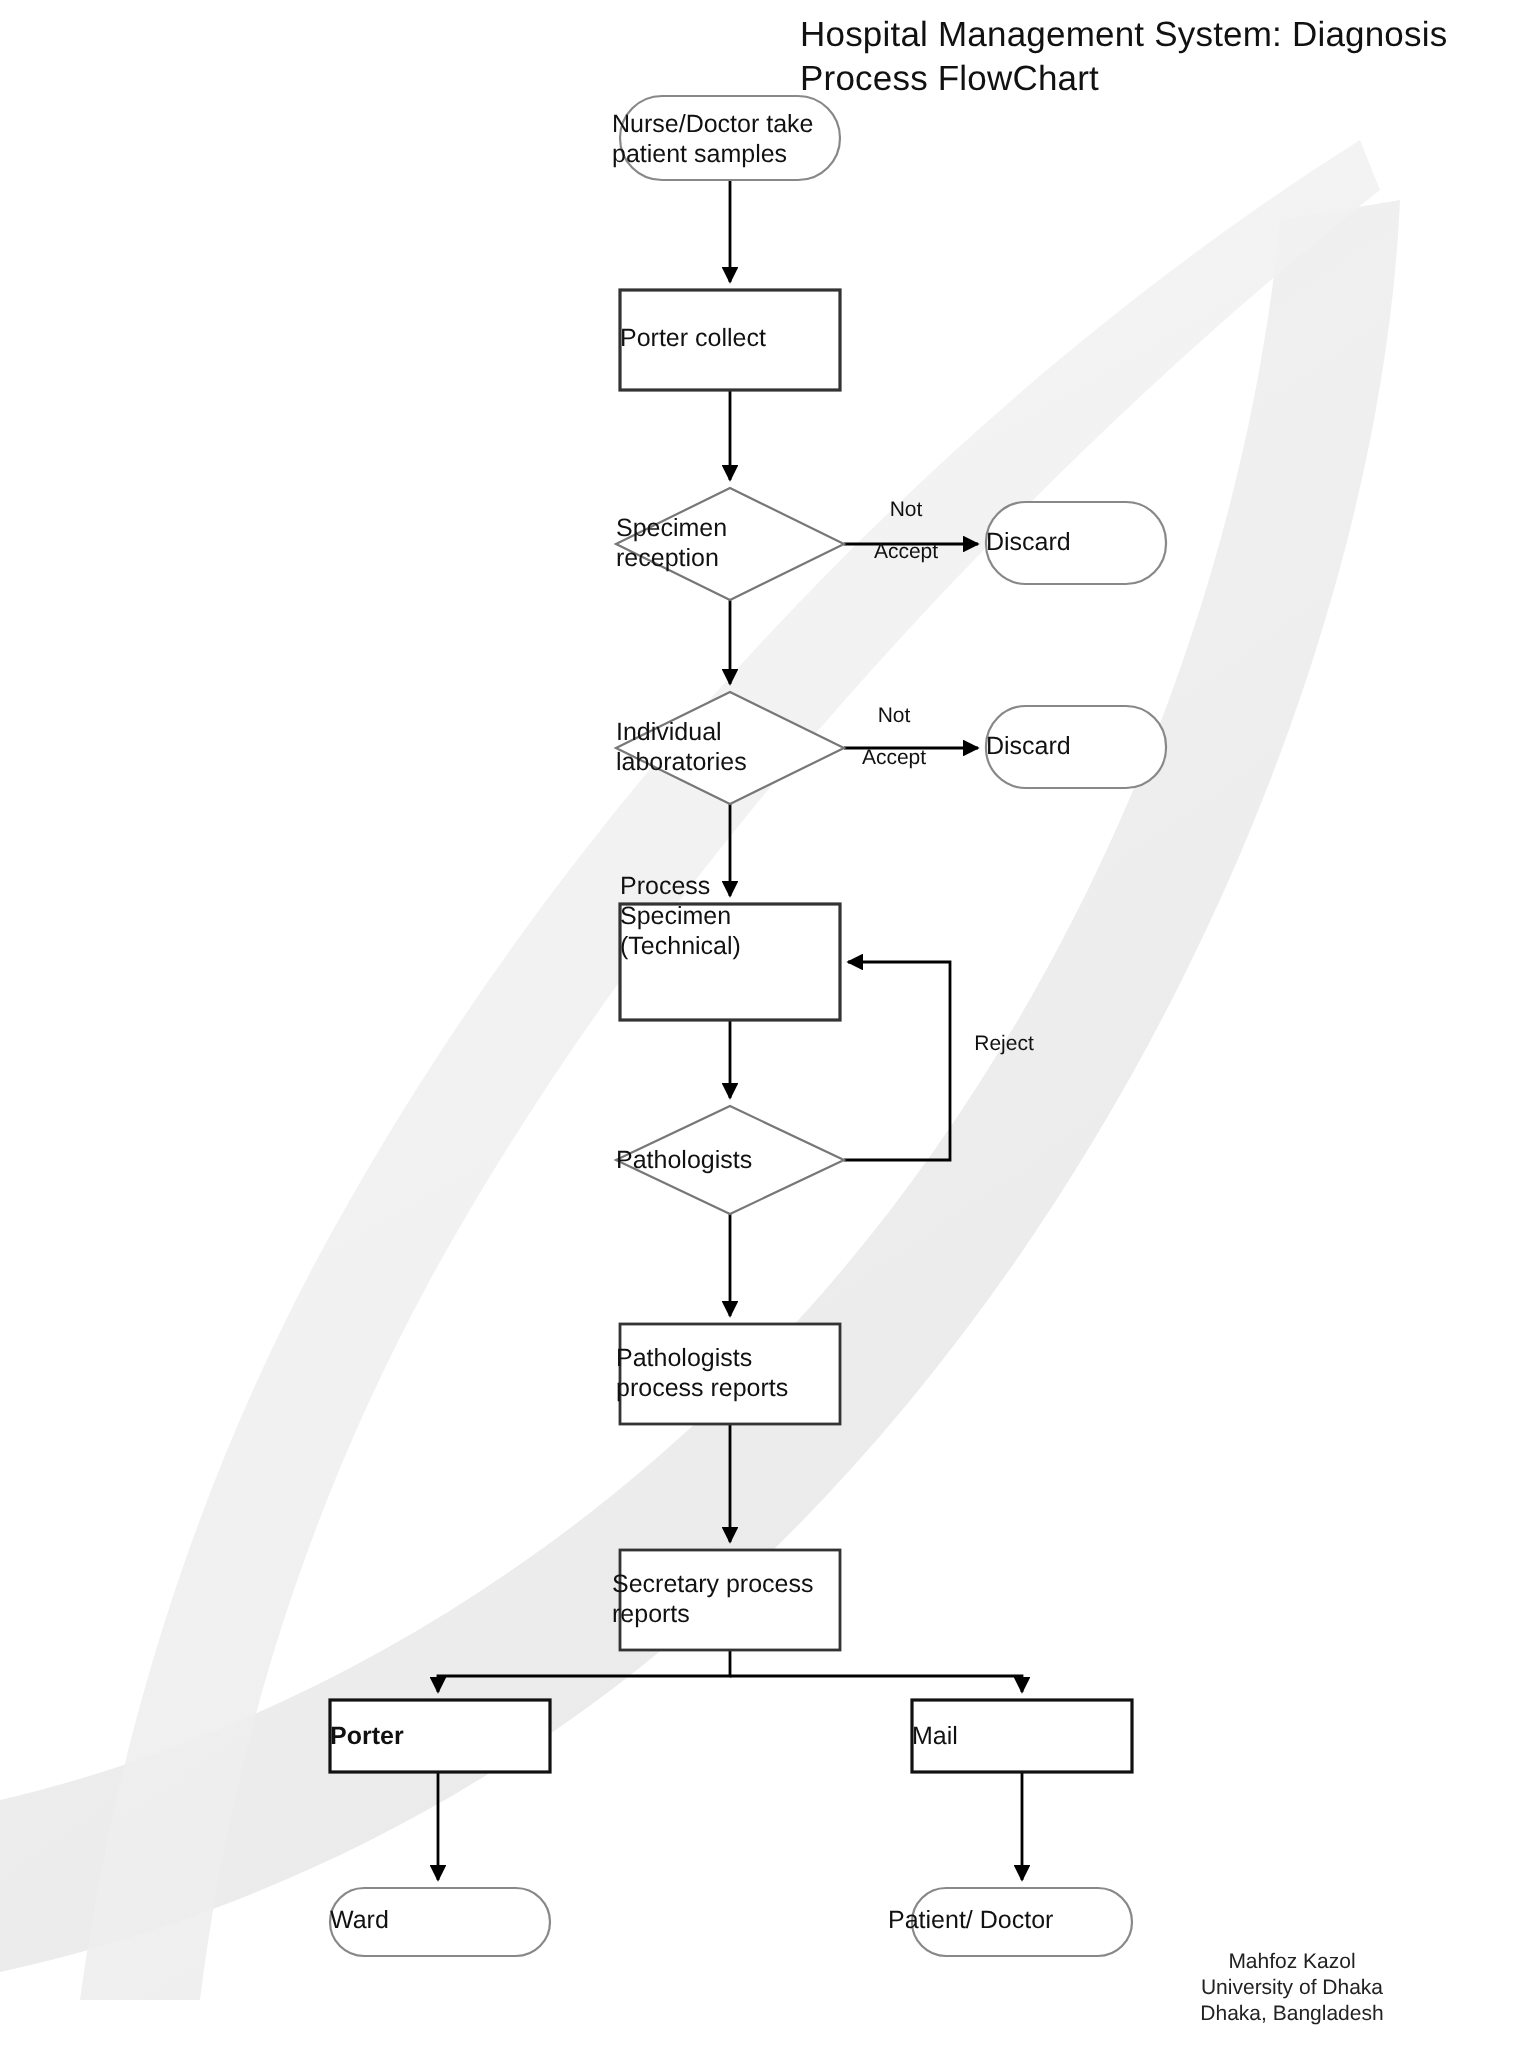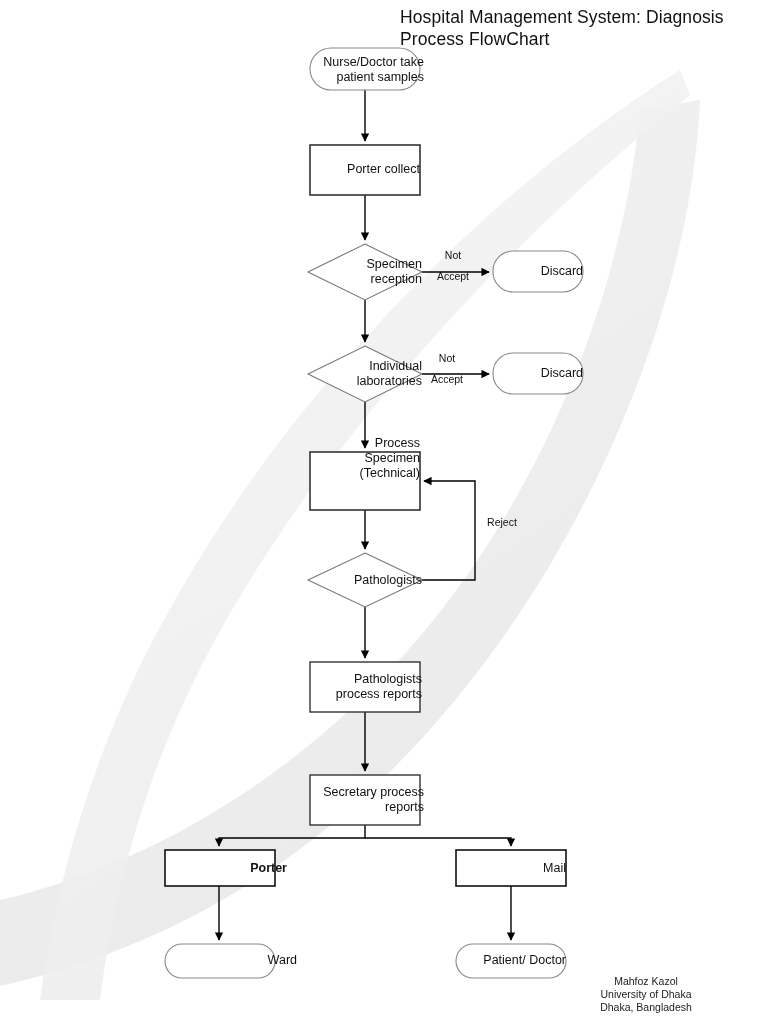--- a/index.html
+++ b/index.html
@@ -49,21 +49,21 @@
     left: 566px;
     top: 975px;
     width: 160px;
     text-align: center;
     font-size: 10.5px;
     line-height: 13px;
     color: #222222;
   }
   .node-label {
     position: absolute;
-    text-align: right;
+    text-align: left;
     color: #111111;
     font-size: 12.5px;
     line-height: 15px;
     white-space: pre-line;
     pointer-events: none;
   }
   .edge-label {
     position: absolute;
     text-align: center;
     color: #111111;
@@ -191,21 +191,21 @@
 Specimen
 (Technical)</div>
   <div class="node-label" style="left:308px; top:573px; width:114px;">Pathologists</div>
   <div class="node-label" style="left:308px; top:672px; width:114px;">Pathologists
 process reports</div>
   <div class="node-label" style="left:306px; top:785px; width:118px;">Secretary process
 reports</div>
   <div class="node-label" style="left:165px; top:861px; width:122px;font-weight:bold;">Porter</div>
   <div class="node-label" style="left:456px; top:861px; width:110px;">Mail</div>
   <div class="node-label" style="left:165px; top:953px; width:132px;">Ward</div>
-  <div class="node-label" style="left:456px; top:953px; width:110px;">Patient/ Doctor</div>
+  <div class="node-label" style="left:444px; top:953px; width:110px;">Patient/ Doctor</div>
 
   <div class="edge-label" style="left:431px; top:249px; width:44px;">Not</div>
   <div class="edge-label" style="left:427px; top:270px; width:52px;">Accept</div>
   <div class="edge-label" style="left:425px; top:352px; width:44px;">Not</div>
   <div class="edge-label" style="left:421px; top:373px; width:52px;">Accept</div>
   <div class="edge-label" style="left:480px; top:516px; width:44px;">Reject</div>
 
   <div class="credit-block">
     <div>Mahfoz Kazol</div>
     <div>University of Dhaka</div>

